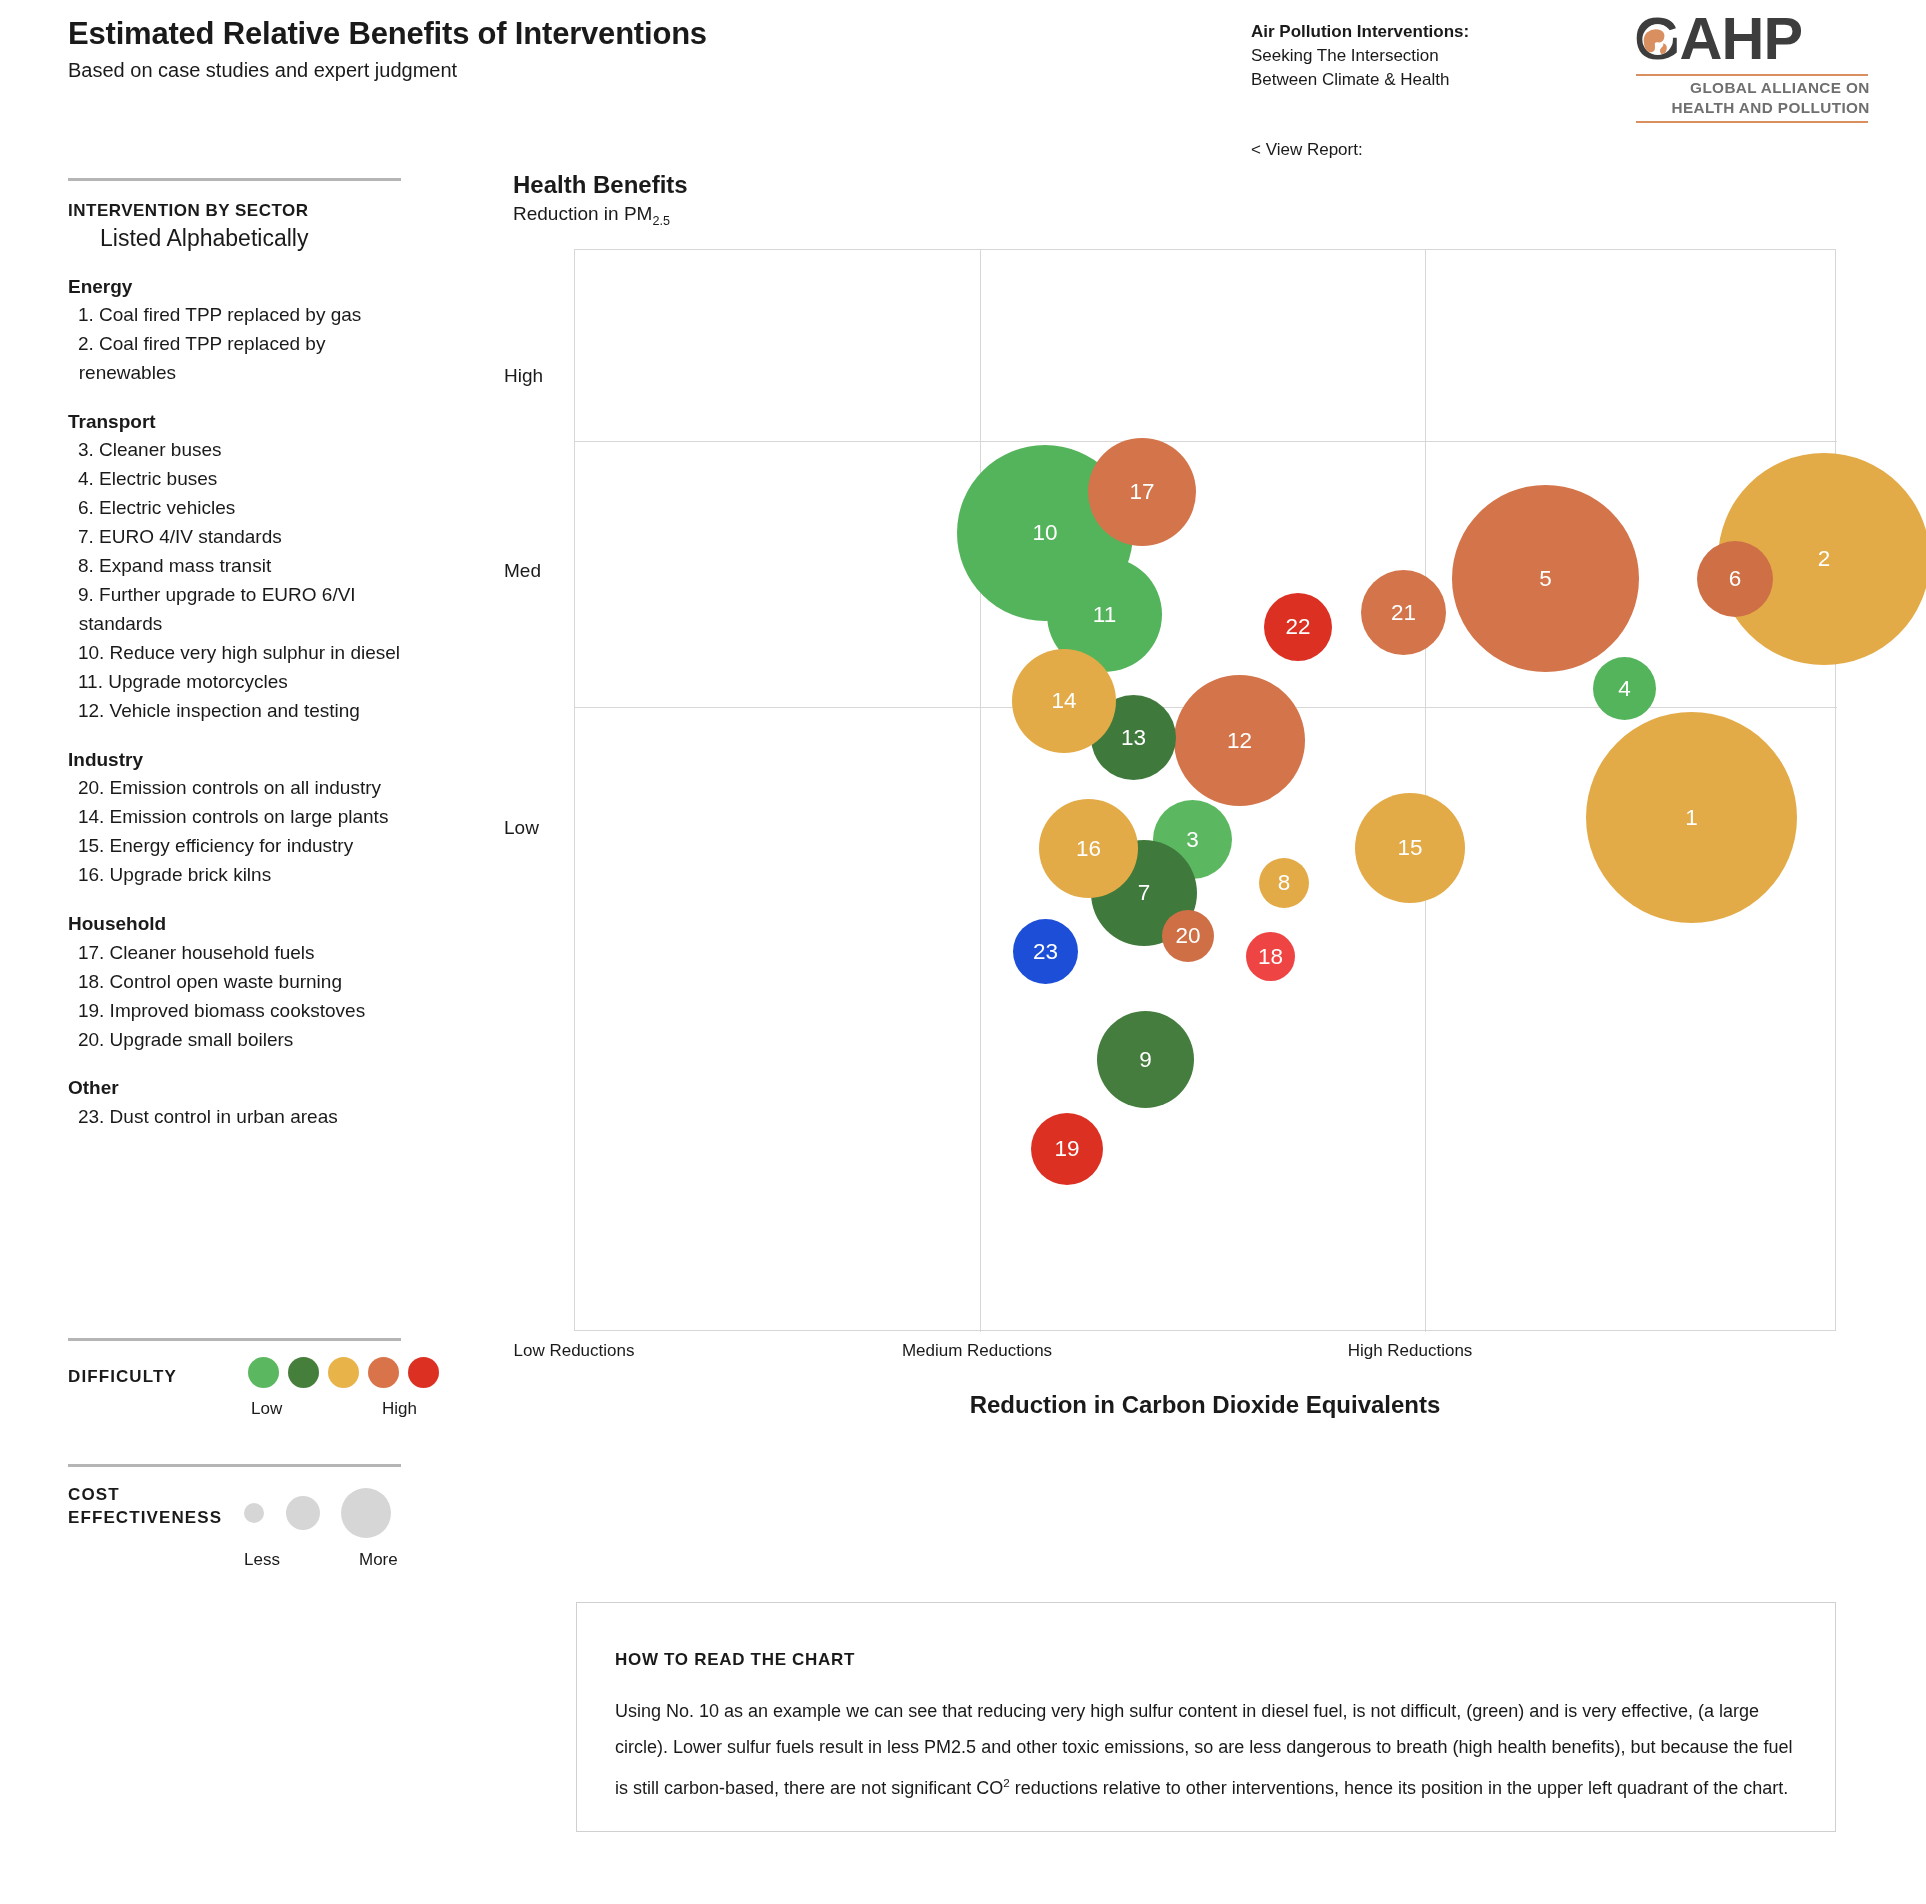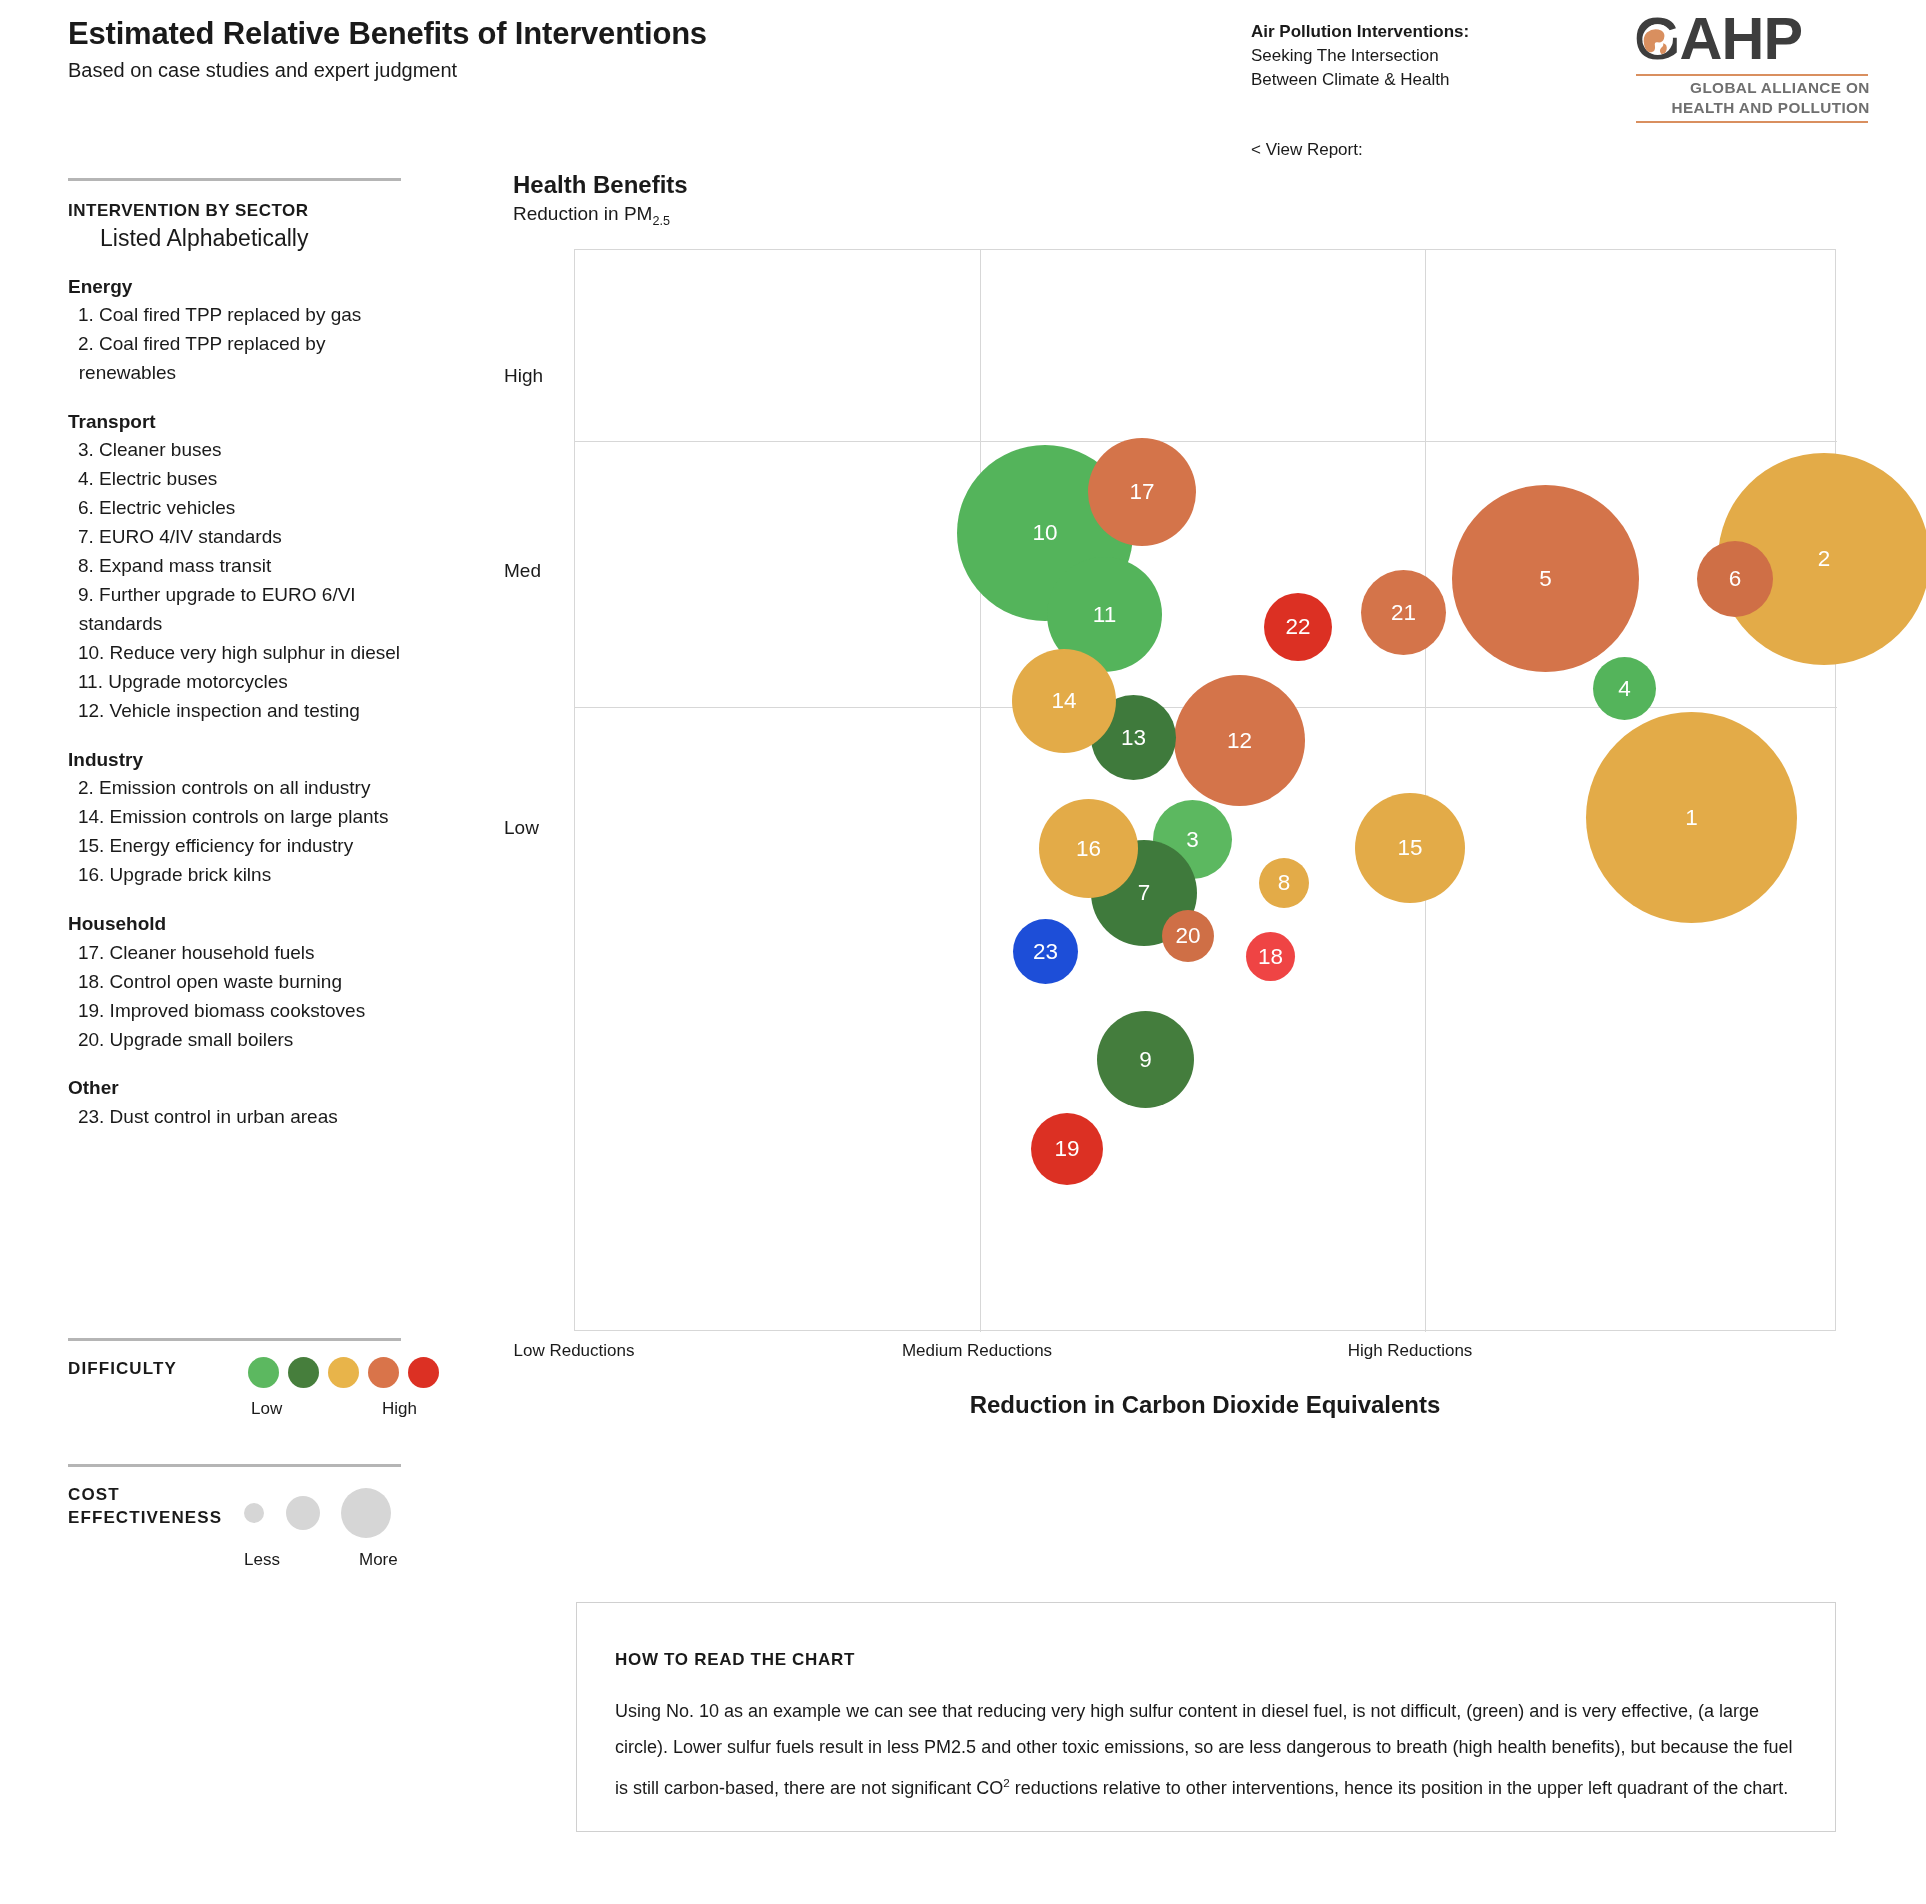--- a/index.html
+++ b/index.html
@@ -150,21 +150,21 @@
         <div class="sector-item">6. Electric vehicles</div>
         <div class="sector-item">7. EURO 4/IV standards</div>
         <div class="sector-item">8. Expand mass transit</div>
         <div class="sector-item">9. Further upgrade to EURO 6/VI standards</div>
         <div class="sector-item">10. Reduce very high sulphur in diesel</div>
         <div class="sector-item">11. Upgrade motorcycles</div>
         <div class="sector-item">12. Vehicle inspection and testing</div>
       </div>
       <div class="sector">
         <div class="sector-name">Industry</div>
-        <div class="sector-item">2. Emission controls on all industry</div>
+        <div class="sector-item">20. Emission controls on all industry</div>
         <div class="sector-item">14. Emission controls on large plants</div>
         <div class="sector-item">15. Energy efficiency for industry</div>
         <div class="sector-item">16. Upgrade brick kilns</div>
       </div>
       <div class="sector">
         <div class="sector-name">Household</div>
         <div class="sector-item">17. Cleaner household fuels</div>
         <div class="sector-item">18. Control open waste burning</div>
         <div class="sector-item">19. Improved biomass cookstoves</div>
         <div class="sector-item">20. Upgrade small boilers</div>
@@ -172,21 +172,21 @@
       <div class="sector">
         <div class="sector-name">Other</div>
         <div class="sector-item">23. Dust control in urban areas</div>
       </div>
     </div>
 </div>
 
 <div id="legend-difficulty">
   <div class="rule"></div>
   <div style="position:relative;height:90px;">
-    <div class="legend-label" style="padding-top:16px;">DIFFICULTY</div>
+    <div class="legend-label" style="padding-top:24px;">DIFFICULTY</div>
     <div class="swatch-row" id="difficulty-swatches">
         <div class="swatch" style="background: rgb(92, 184, 96);"></div>
         <div class="swatch" style="background: rgb(70, 126, 60);"></div>
         <div class="swatch" style="background: rgb(232, 180, 74);"></div>
         <div class="swatch" style="background: rgb(217, 116, 74);"></div>
         <div class="swatch" style="background: rgb(220, 48, 35);"></div>
       </div>
     <div class="scale-lo">Low</div>
     <div class="scale-hi">High</div>
   </div>

